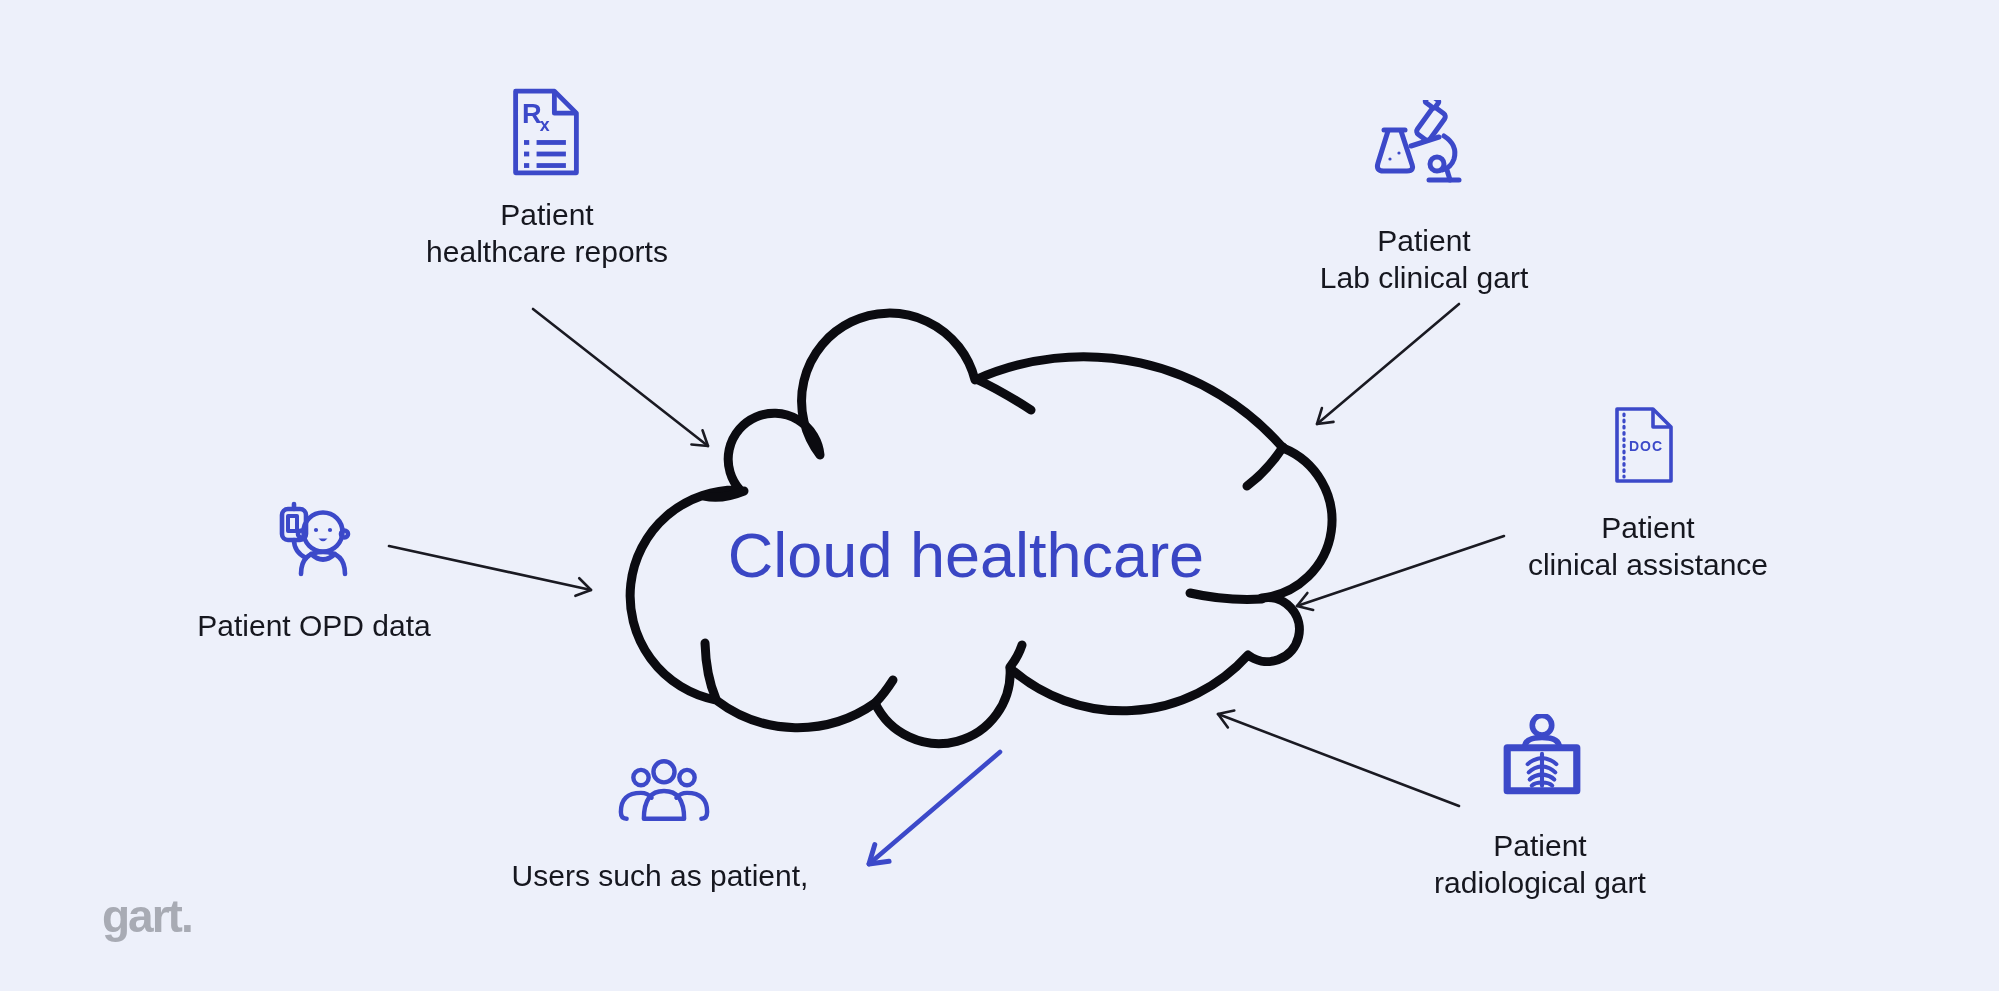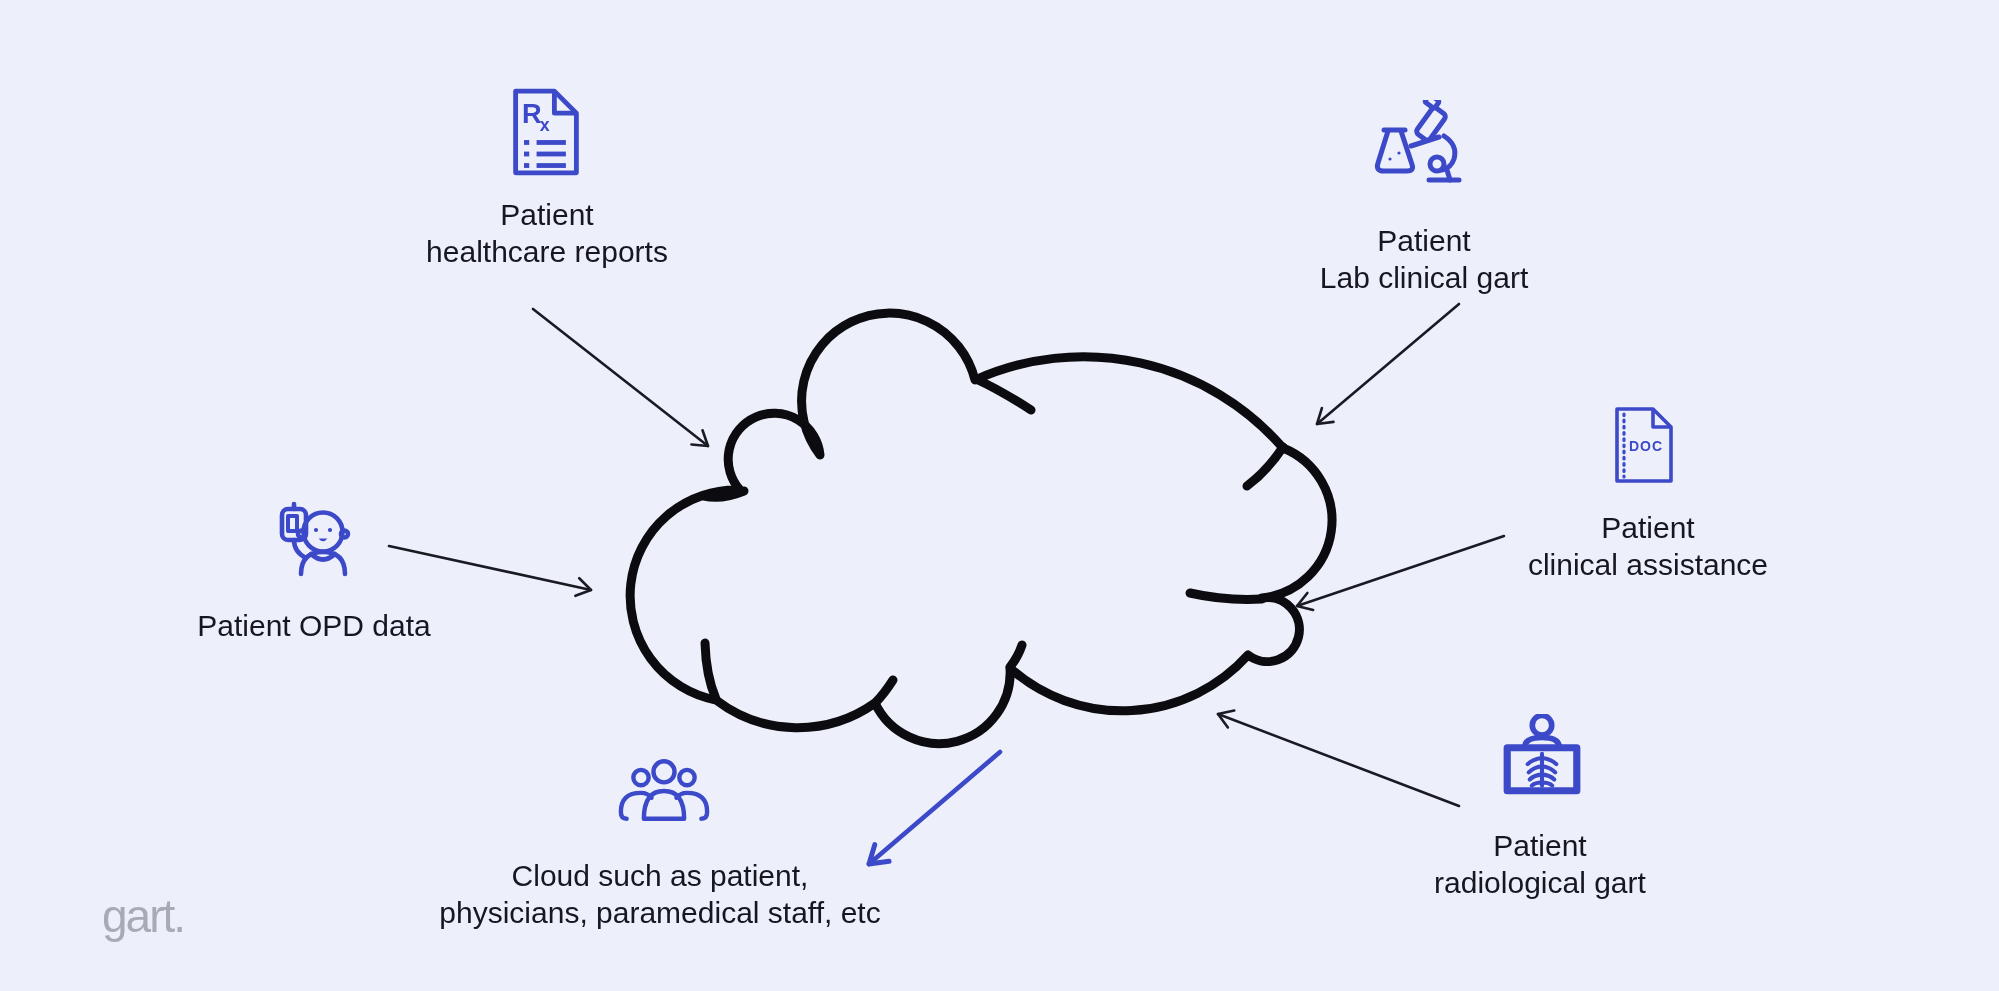--- a/index.html
+++ b/index.html
@@ -11,21 +11,21 @@
   .cloud-label{
     position:absolute;left:646px;top:520px;width:640px;text-align:center;
     font-size:63px;line-height:70px;color:#3a46c4;letter-spacing:0;
   }
   .node-icon{position:absolute;}
   .node-label{
     position:absolute;text-align:center;font-size:30px;line-height:37px;color:#16171f;
   }
   .node-label span{display:block;}
   .logo{
-    position:absolute;left:102px;top:889px;font-size:46px;font-weight:400;
+    position:absolute;left:102px;top:889px;font-size:46px;font-weight:700;
     color:#a8abb4;letter-spacing:-2px;
   }
   svg{display:block;}
 </style>
 </head>
 <body>
 
 <div class="stage">
 
   <svg class="overlay" viewBox="0 0 1999 991">
@@ -64,20 +64,21 @@
       <line x1="533" y1="309" x2="708" y2="446" marker-end="url(#head-black)"></line>
       <line x1="1459" y1="304" x2="1317" y2="424" marker-end="url(#head-black)"></line>
       <line x1="1504" y1="536" x2="1297" y2="606" marker-end="url(#head-black)"></line>
       <line x1="389" y1="546" x2="591" y2="590" marker-end="url(#head-black)"></line>
       <line x1="1459" y1="806" x2="1218" y2="714" marker-end="url(#head-black)"></line>
     </g>
 
     <line x1="1000" y1="752" x2="869" y2="864" fill="none" stroke="#3c49c9" stroke-width="4.6" stroke-linecap="round" marker-end="url(#head-blue)"></line>
   </svg>
 
+  <div class="cloud-label">Cloud healthcare</div>
 
   <div class="node-icon" style="left:510px;top:88px;">
     <svg width="72" height="88" viewBox="0 0 68 84" fill="none" stroke="#3c49c9" stroke-width="4.6" stroke-linejoin="round">
       <path d="M5 3 H42 L63 24 V81 H5 Z"></path>
       <path d="M42 3 V24 H63"></path>
       <g stroke="none" fill="#3c49c9" font-family="Liberation Sans, sans-serif" font-weight="bold">
         <text x="11" y="33" font-size="26">R</text>
         <text x="28" y="41" font-size="17">x</text>
       </g>
       <g stroke-linecap="butt">
@@ -154,22 +155,21 @@
     <svg width="92" height="66" viewBox="0 0 96 66" fill="none" stroke="#3c49c9" stroke-width="4.6" stroke-linecap="round" stroke-linejoin="round">
       <circle cx="24" cy="19" r="8"></circle>
       <circle cx="72" cy="19" r="8"></circle>
       <circle cx="48" cy="13" r="11"></circle>
       <path d="M35 40 Q31 35 24 35 Q3 35 3 55 Q3 62 9 62"></path>
       <path d="M61 40 Q65 35 72 35 Q93 35 93 55 Q93 62 87 62"></path>
       <path d="M27 62 Q27 33 48 33 Q69 33 69 62 Z"></path>
     </svg>
   </div>
   <div class="node-label" style="left:400px;top:857px;width:520px;">
-    <span>Cloud such as patient,</span>
-    <span>physicians, paramedical staff, etc</span>
+    <span>Users such as patient,</span>
   </div>
 
   <div class="node-icon" style="left:1499px;top:714px;">
     <svg width="86" height="88" viewBox="0 0 84 86" fill="none" stroke="#3c49c9" stroke-linecap="round" stroke-linejoin="round">
       <circle cx="42" cy="11" r="9.5" stroke-width="5.5"></circle>
       <path d="M25 33 Q25 23 42 23 Q59 23 59 33" stroke-width="5.5"></path>
       <rect x="8" y="33" width="68" height="42" stroke-width="7"></rect>
       <g stroke-width="4">
         <path d="M42 39 V70"></path>
         <path d="M42 43 Q33 44 28 49"></path>

